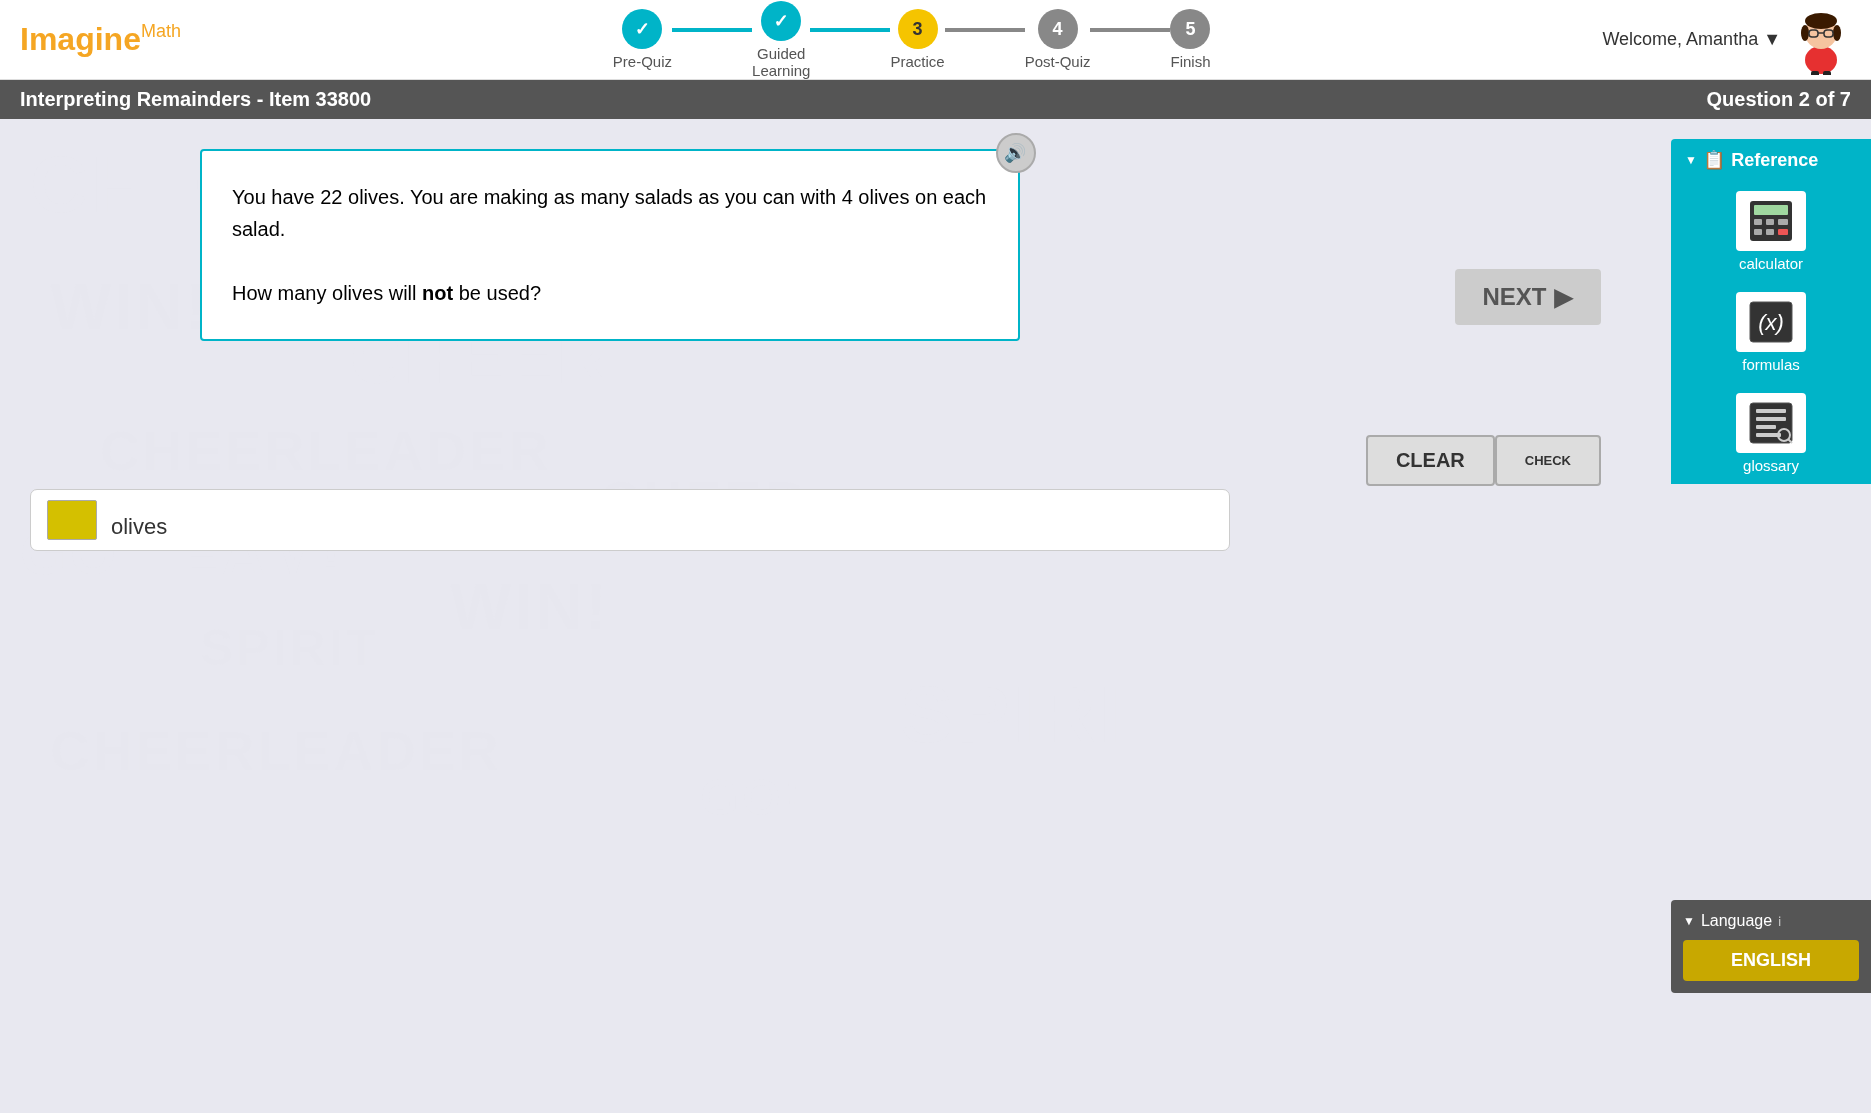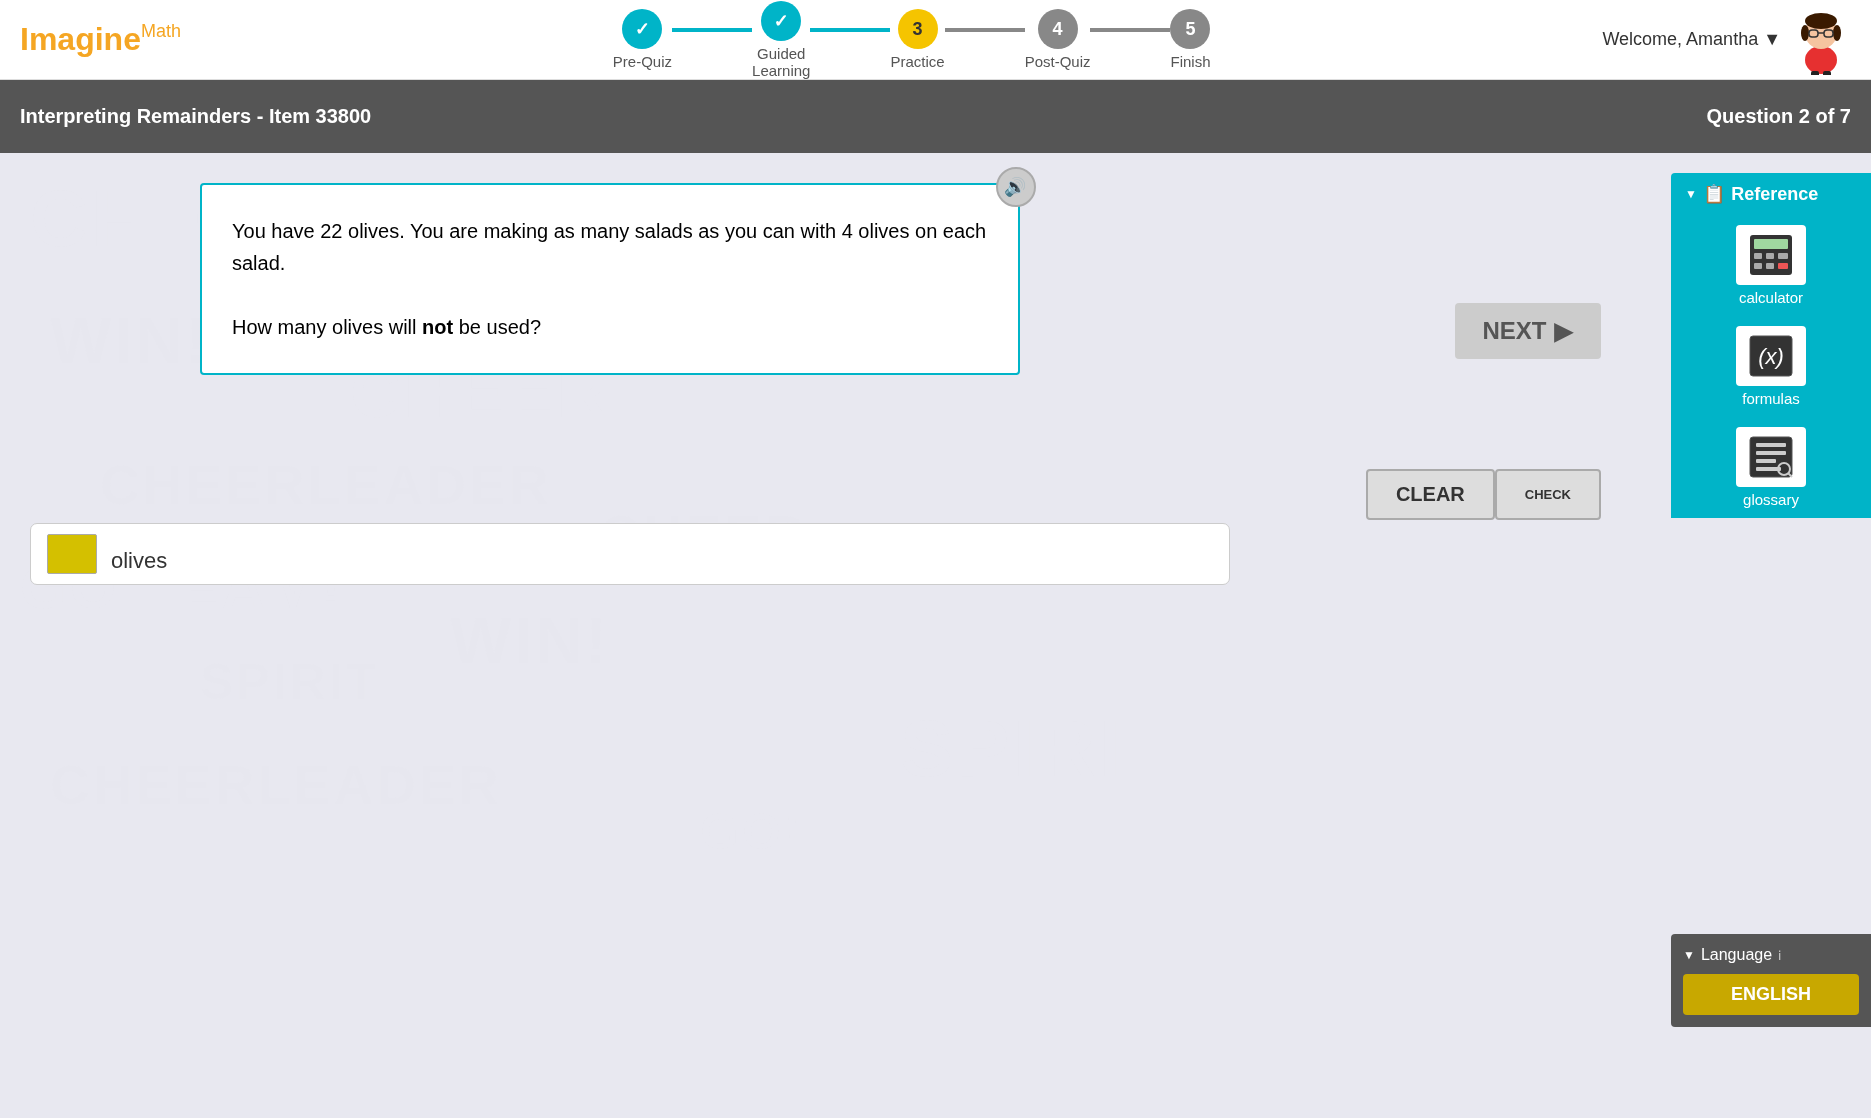--- a/index.html
+++ b/index.html
@@ -104,21 +104,21 @@
     }
     .user-avatar {
       width: 60px;
       height: 70px;
     }
 
     
     .title-bar {
       background: #555;
       color: #fff;
-      padding: 25px 20px;
+      padding: 8px 20px;
       display: flex;
       justify-content: space-between;
       align-items: flex-end;
       font-size: 20px;
       font-weight: bold;
     }
 
     
     .main-area {
       position: relative;

